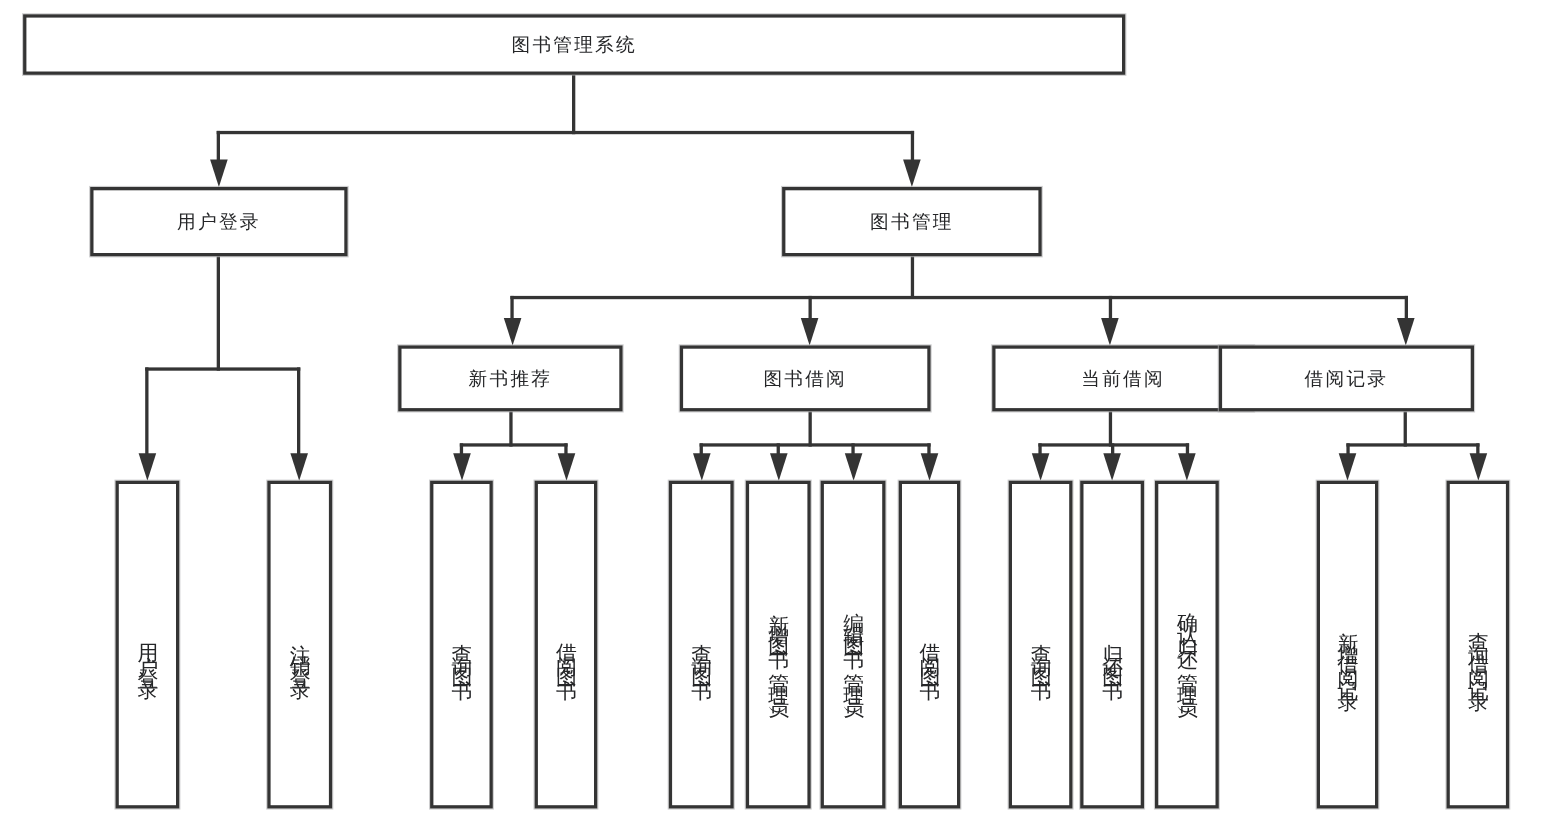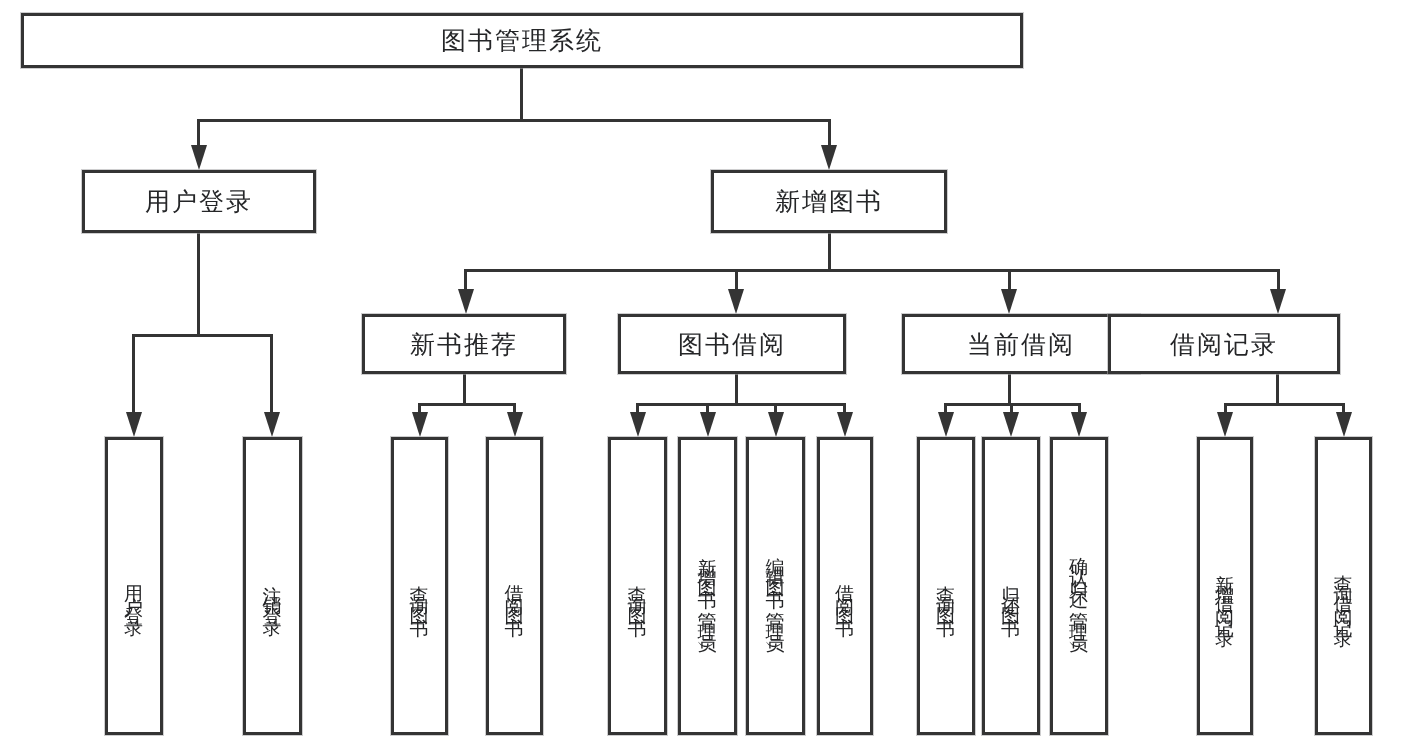--- a/index.html
+++ b/index.html
@@ -13,21 +13,21 @@
   .node{
     position:absolute;
     background:#ffffff;
     border:3px solid #343434;
     box-sizing:border-box;
     display:flex;align-items:center;justify-content:center;
     color:#252628;
     box-shadow:0 0 0 1px rgba(165,165,168,.55);
     z-index:2;
   }
-  .hlabel{font-size:25px;letter-spacing:2px;white-space:nowrap;}
+  .hlabel{font-size:17px;letter-spacing:2px;white-space:nowrap;}
   .leaf .vlabel{
     writing-mode:vertical-rl;
     text-orientation:mixed;
     font-size:19px;
     line-height:1;
     letter-spacing:11px;
     margin-bottom:-11px; 
   }
   .line{position:absolute;background:#343434;z-index:1;}
   .arrow{
@@ -52,21 +52,21 @@
 <div class="canvas">
 
   <div class="node" style="left:21px;top:13px;width:1002px;height:55px;">
     <span class="hlabel">图书管理系统</span>
   </div>
 
   <div class="node" style="left:82px;top:170px;width:234px;height:63px;">
     <span class="hlabel">用户登录</span>
   </div>
   <div class="node" style="left:711px;top:170px;width:236px;height:63px;">
-    <span class="hlabel">新增图书</span>
+    <span class="hlabel">图书管理</span>
   </div>
 
   <div class="node" style="left:618px;top:314px;width:228px;height:60px;">
     <span class="hlabel">图书借阅</span>
   </div>
   <div class="node" style="left:362px;top:314px;width:204px;height:60px;">
     <span class="hlabel">新书推荐</span>
   </div>
   <div class="node" style="left:902px;top:314px;width:238px;height:60px;">
     <span class="hlabel">当前借阅</span>

